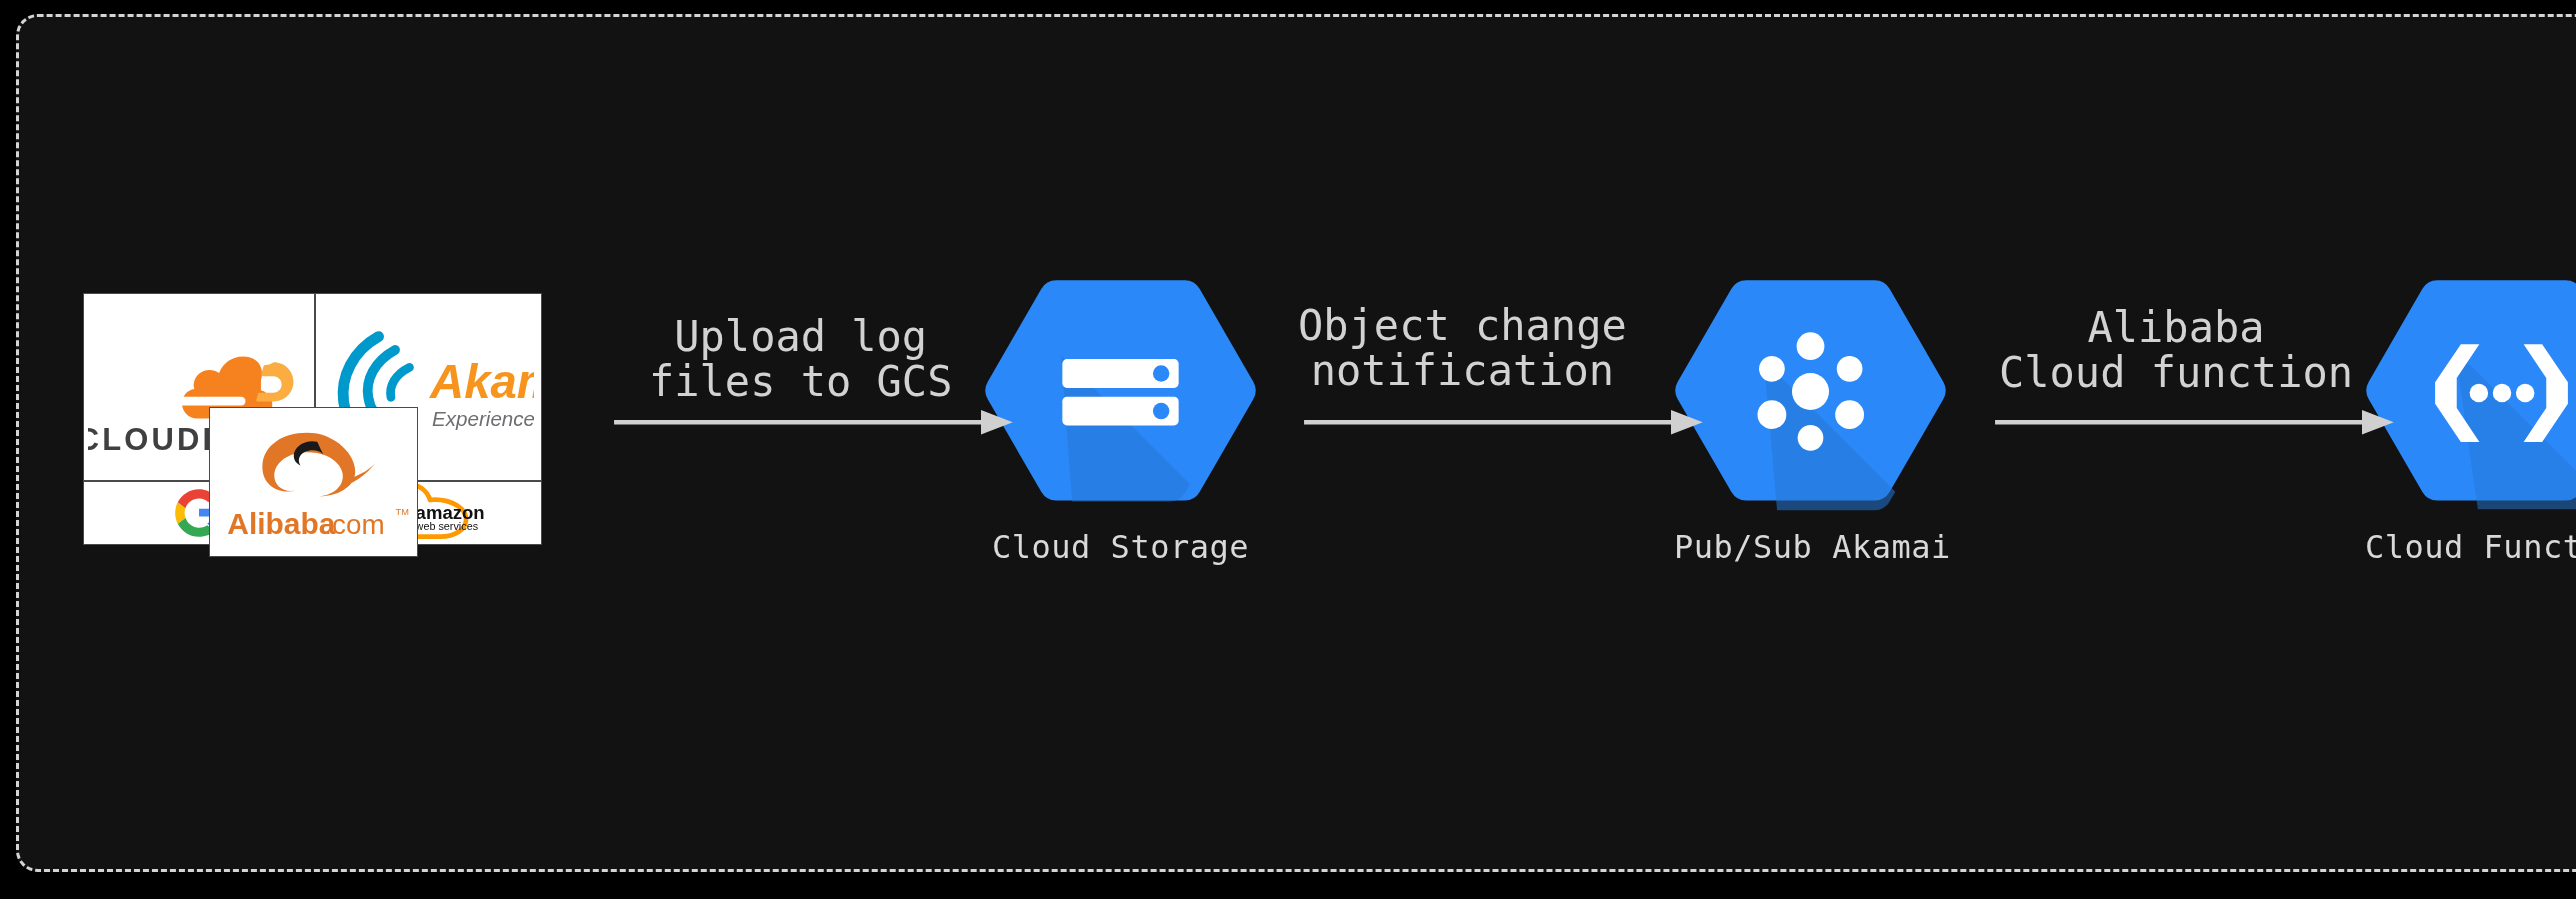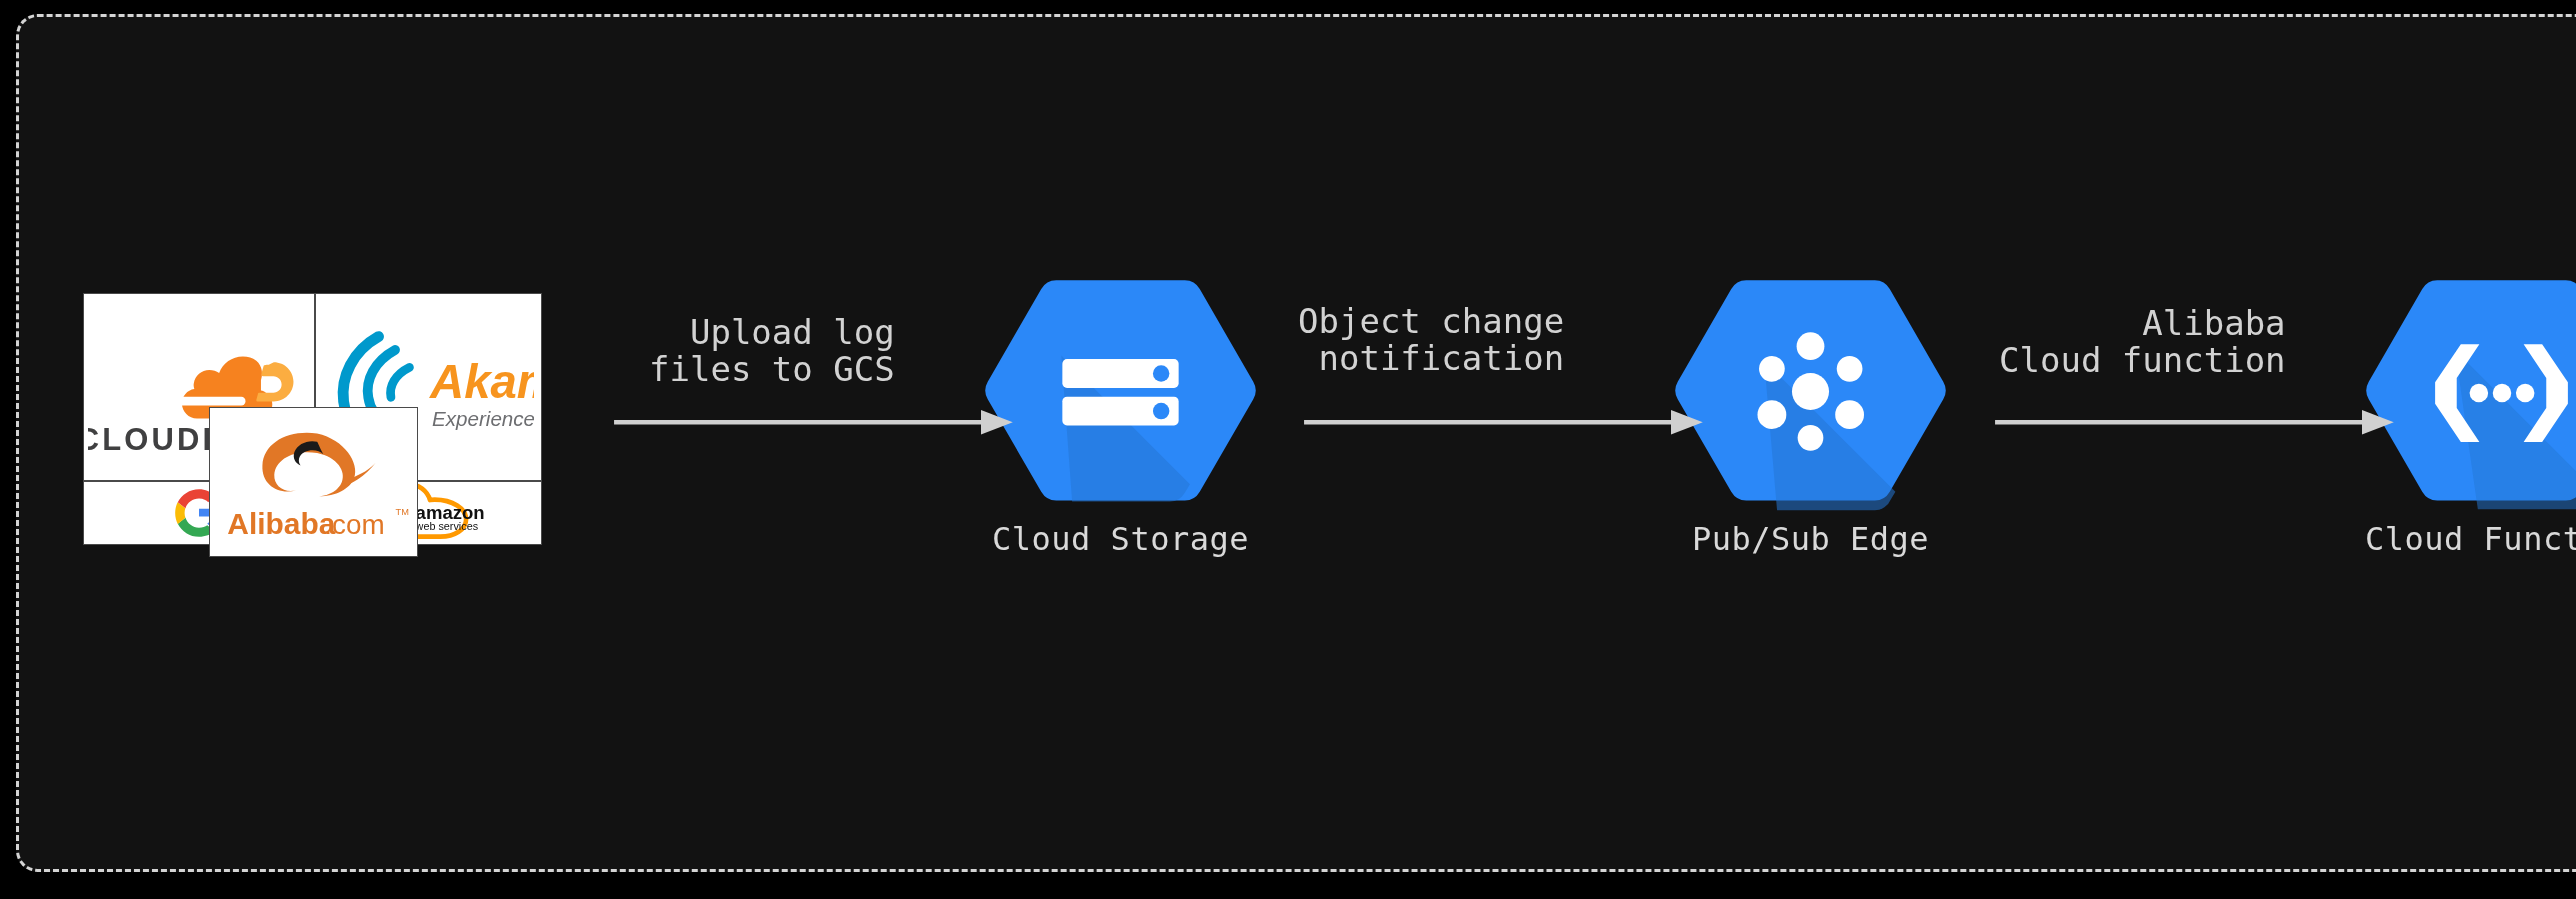--- a/index.html
+++ b/index.html
@@ -59,42 +59,42 @@
 
   
   .node {
     position: absolute;
     width: 273px;
     text-align: center;
   }
   .node .hexwrap { position: relative; width: 273px; height: 247px; }
   .node .hexwrap svg { display: block; }
   .node-label {
-    margin-top: 5px;
+    margin-top: 13px;
     color: #d9d9d9;
     font-size: 32px;
     letter-spacing: 0.5px;
     white-space: nowrap;
     font-family: "DejaVu Sans Mono", monospace;
   }
   #node-storage  { left: 984px; top: 268px; }
   #node-pubsub   { left: 1674px; top: 268px; }
   #node-function { left: 2365px; top: 268px; }
 
   
   .edge { position: absolute; }
   .edge svg { display: block; overflow: visible; }
   .edge-label {
     position: absolute;
     color: #d2d2d2;
-    font-size: 34px;
+    font-size: 42px;
     line-height: 1.08;
     white-space: pre;
     font-family: "DejaVu Sans Mono", monospace;
-    text-align: right;
+    text-align: center;
   }
   #edge1 { left: 613px; top: 412px; }
   #edge2 { left: 1303px; top: 412px; }
   #edge3 { left: 1994px; top: 412px; }
 
   #edge1-label { left: 649px; top: 314px; }
   #edge2-label { left: 1298px; top: 303px; }
   #edge3-label { left: 1999px; top: 305px; }
 </style>
 </head>
@@ -189,21 +189,21 @@
           <circle cx="265" cy="240" r="36"></circle>
           <circle cx="265" cy="152" r="27"></circle>
           <circle cx="265" cy="330" r="25"></circle>
           <circle cx="190" cy="196" r="25"></circle>
           <circle cx="190" cy="285" r="28"></circle>
           <circle cx="341" cy="196" r="25"></circle>
           <circle cx="341" cy="285" r="28"></circle>
         </g>
       </svg>
     </div>
-    <div class="node-label">Pub/Sub Edge</div>
+    <div class="node-label">Pub/Sub Akamai</div>
   </div>
 
   <div class="node" id="node-function">
     <div class="hexwrap">
       <svg width="273" height="247" viewBox="0 0 530 480">
         <path d="M140 24 h250 a34 34 0 0 1 29 17 l104 180 a34 34 0 0 1 0 34 l-104 180 a34 34 0 0 1-29 17 h-250 a34 34 0 0 1-29-17 l-104-180 a34 34 0 0 1 0-34 l104-180 a34 34 0 0 1 29-17 z" fill="#2b88f8"></path>
         <path d="M175 160 L450 435 L438 452 a34 34 0 0 1-29 17 h-190 z" fill="#2477d6" opacity="0.50"></path>
         <g fill="#ffffff">
           <path d="M186 148 l36 0 -44 66 0 58 44 66 -36 0 -50 -74 0 -42 z"></path>
           <path d="M344 148 l-36 0 44 66 0 58 -44 66 36 0 50 -74 0 -42 z"></path>

